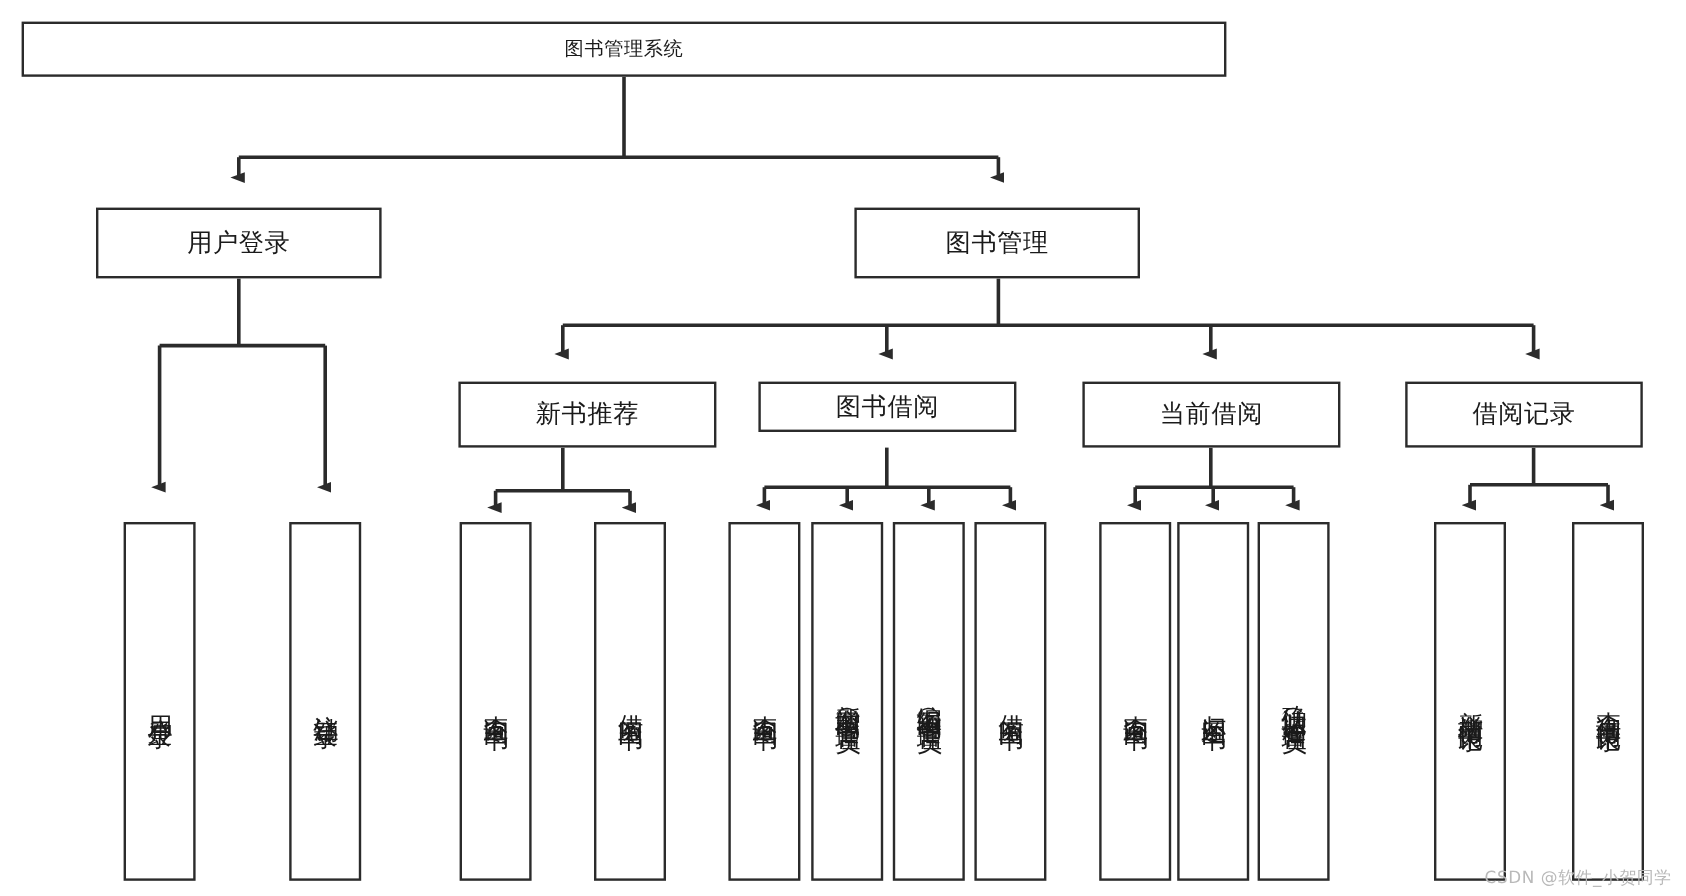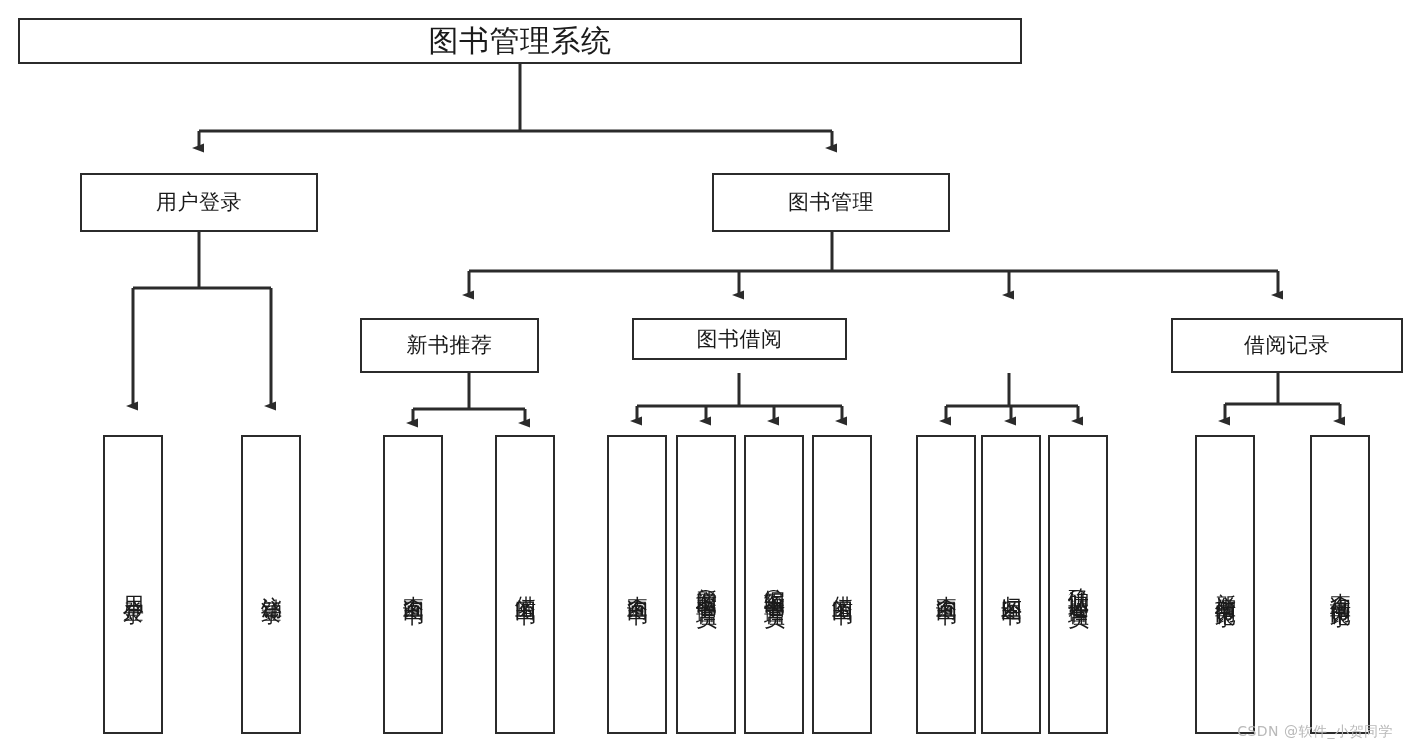--- a/index.html
+++ b/index.html
@@ -41,21 +41,21 @@
     text-align: center;
     line-height: 1.18;
     white-space: nowrap;
   }
   
   .node.horiz .node-label {
     font-size: 21px;
     letter-spacing: 0.5px;
   }
   .node.root .node-label {
-    font-size: 30px;
+    font-size: 16px;
   }
   
   .node.vert {
     align-items: center;
     justify-content: center;
     padding-top: 8px;
     padding-bottom: 8px;
   }
   .node.vert .node-label {
     writing-mode: vertical-rl;
@@ -136,27 +136,30 @@
     <span class="node-label">图书管理系统</span>
   </div>
 
   <div class="node horiz" style="left:80px; top:173px; width:238px; height:59px;">
     <span class="node-label">用户登录</span>
   </div>
   <div class="node horiz" style="left:712px; top:173px; width:238px; height:59px;">
     <span class="node-label">图书管理</span>
   </div>
 
-  <div class="node horiz" style="left:360px; top:318px; width:179px; height:55px;">
+  <div class="node horiz" style="left:382px; top:318px; width:215px; height:55px;">
     <span class="node-label">新书推荐</span>
   </div>
   <div class="node horiz" style="left:632px; top:318px; width:215px; height:42px;">
     <span class="node-label">图书借阅</span>
   </div>
-  <div class="node horiz" style="left:1171px; top:318px; width:232px; height:55px;">
+  <div class="node horiz" style="left:902px; top:318px; width:215px; height:55px;">
+    <span class="node-label">当前借阅</span>
+  </div>
+  <div class="node horiz" style="left:1171px; top:318px; width:198px; height:55px;">
     <span class="node-label">借阅记录</span>
   </div>
 
   <div class="node vert" style="left:103px; top:435px; width:60px; height:299px;">
     <span class="node-label">用户登录</span>
   </div>
   <div class="node vert" style="left:241px; top:435px; width:60px; height:299px;">
     <span class="node-label">注销登录</span>
   </div>
 

